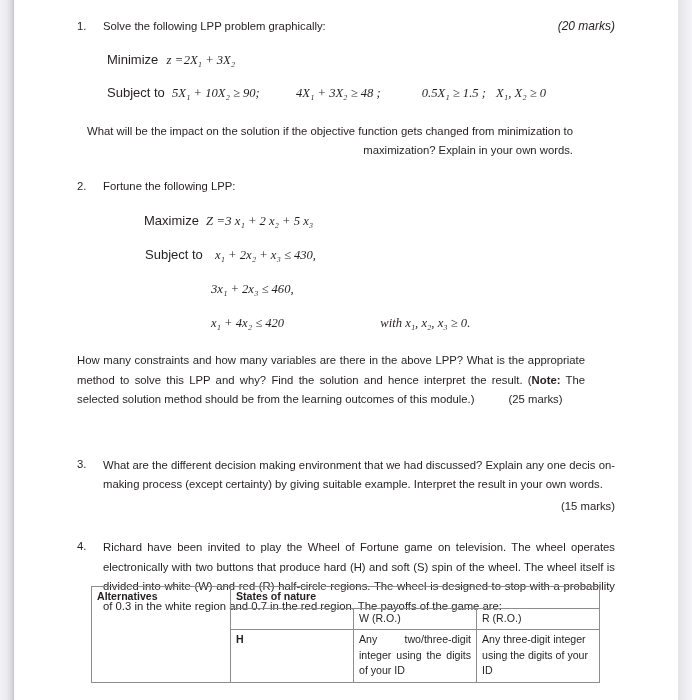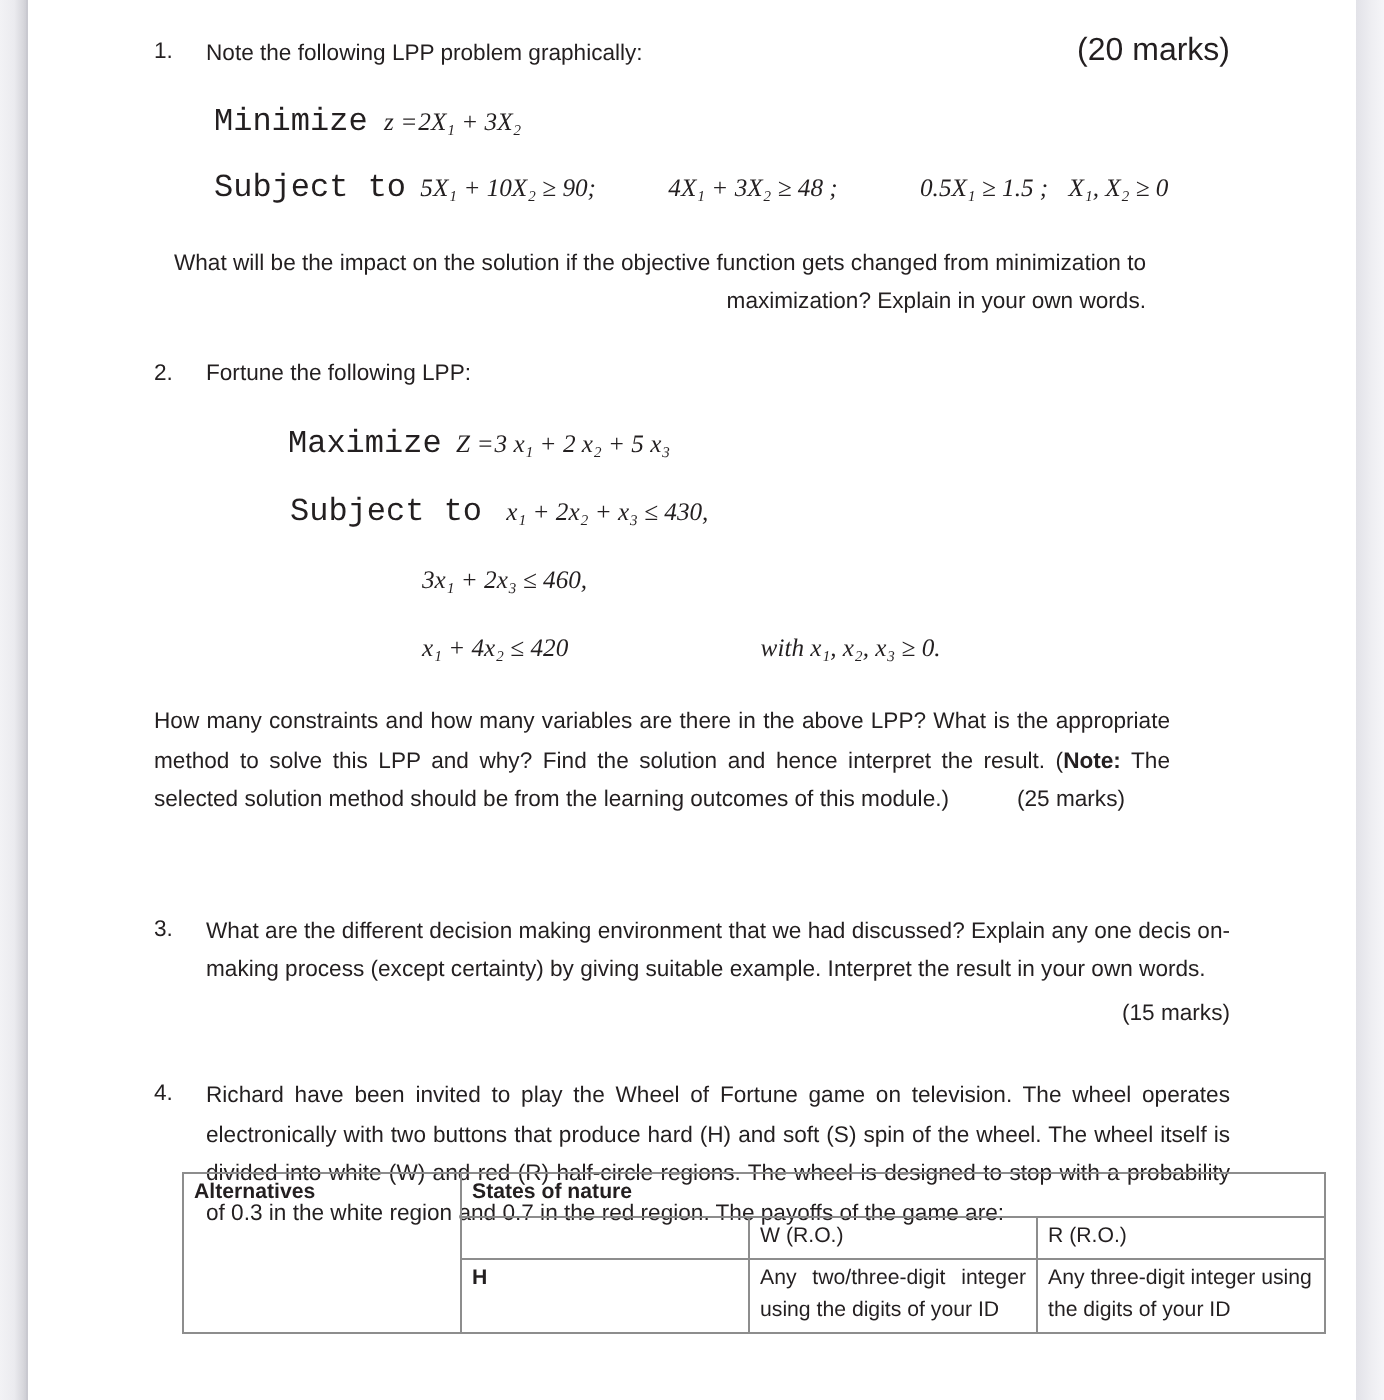--- a/index.html
+++ b/index.html
@@ -82,21 +82,22 @@
     font-size: 11.3px;
     line-height: 16.5px;
   }
   .q-head {
     display: flex;
     justify-content: space-between;
     align-items: baseline;
   }
   .marks {
     white-space: nowrap;
-    font-size: 16px;
+    font-size: 12px;
+    font-style: italic;
   }
   .para {
     font-size: 11.3px;
     line-height: 19.5px;
     color: #231f20;
     text-align: justify;
   }
   .para.nojust { text-align: right; }
 
   
@@ -108,36 +109,36 @@
     white-space: nowrap;
   }
   .math i {
     font-style: italic;
   }
   .math .op {
     font-style: normal;
     padding: 0 1px;
   }
   .lbl {
-    font-family: Liberation Mono, monospace;
+    font-family: Liberation Sans, sans-serif;
     font-style: normal;
-    font-size: 16px;
+    font-size: 13px;
     text-align: right;
   }
 
   
   .tbl-wrap {
     position: absolute;
     left: 77px;
     top: 586px;
     width: 509px;
   }
   table.payoff {
     border-collapse: collapse;
-    width: 572px;
+    width: 509px;
     table-layout: fixed;
   }
   table.payoff td {
     border: 1px solid #8d8d8d;
     font-size: 10.6px;
     line-height: 15.5px;
     color: #231f20;
     vertical-align: top;
     padding: 2px 5px 3px 5px;
   }
@@ -158,21 +159,21 @@
 <div class="gutter gutter-right"></div>
 <div class="gutter-right-line"></div>
 
 <div class="sheet">
   <div class="content">
 
     <div class="q" style="margin-top:0;">
       <div class="q-num">1.</div>
       <div class="q-body">
         <div class="q-head">
-          <span>Note the following LPP problem graphically:</span>
+          <span>Solve the following LPP problem graphically:</span>
           <span class="marks">(20 marks)</span>
         </div>
 
         <div class="math" style="margin-top:17px; margin-left:4px;">
           <span class="lbl">Minimize</span>
           <span style="display:inline-block;width:5px"></span><i>z</i>
           <span class="op">=</span><i>2X₁ + 3X₂</i>
         </div>
 
         <div class="math" style="margin-top:17px; margin-left:4px;">

